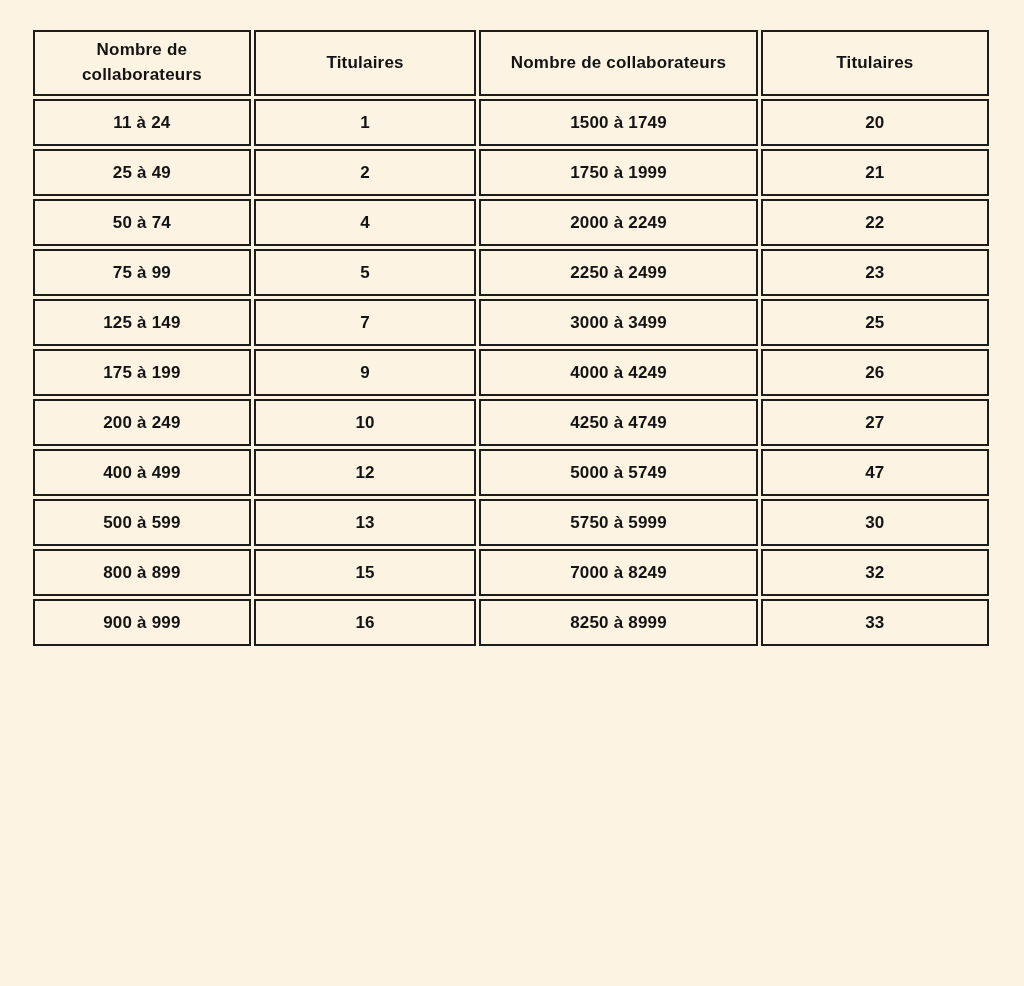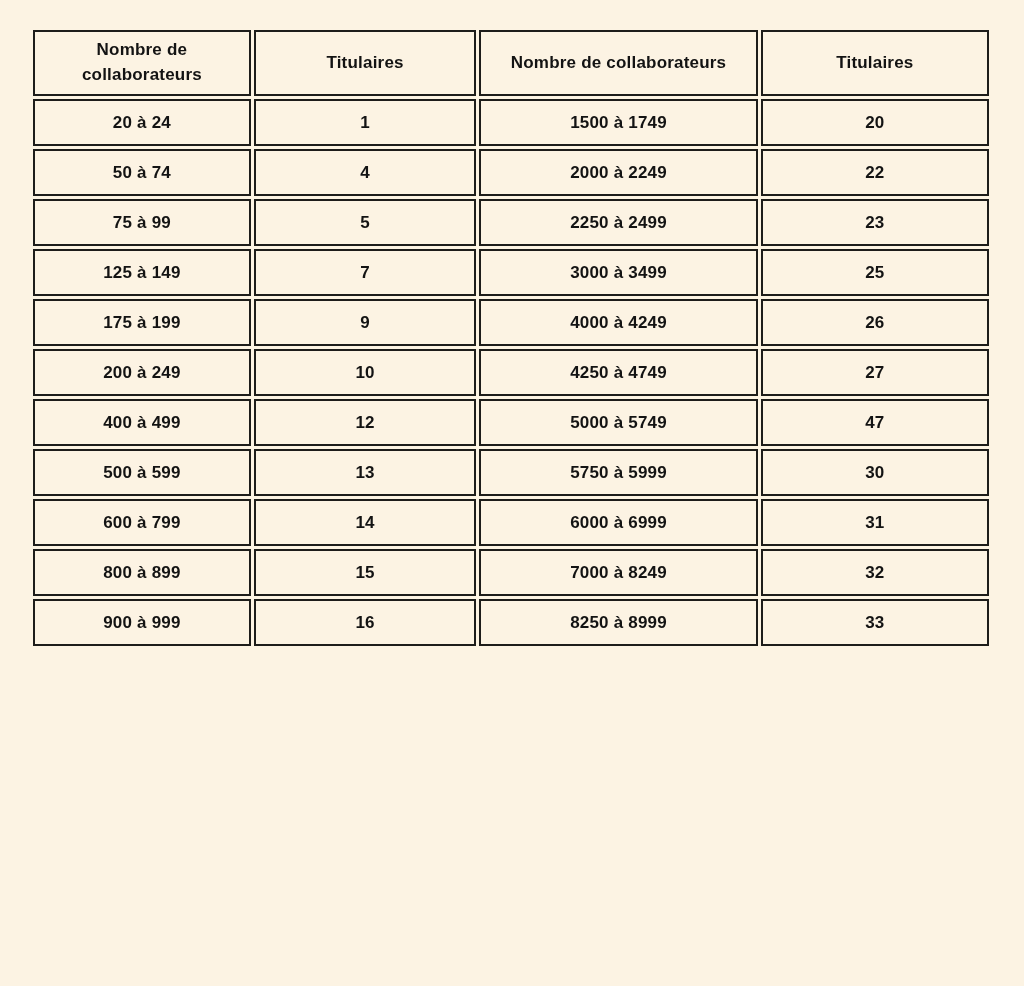--- a/index.html
+++ b/index.html
@@ -61,26 +61,32 @@
     <thead>
       <tr>
         <th>Nombre de collaborateurs</th>
         <th>Titulaires</th>
         <th>Nombre de collaborateurs</th>
         <th>Titulaires</th>
       </tr>
     </thead>
     <tbody id="table-body">
   <tr>
-    <td>20 à 24</td>
+    <td>11 à 24</td>
     <td>1</td>
     <td>1500 à 1749</td>
     <td>20</td>
   </tr>
 
+  <tr>
+    <td>25 à 49</td>
+    <td>2</td>
+    <td>1750 à 1999</td>
+    <td>21</td>
+  </tr>
 
   <tr>
     <td>50 à 74</td>
     <td>4</td>
     <td>2000 à 2249</td>
     <td>22</td>
   </tr>
 
   <tr>
     <td>75 à 99</td>
@@ -120,26 +126,20 @@
     <td>47</td>
   </tr>
 
   <tr>
     <td>500 à 599</td>
     <td>13</td>
     <td>5750 à 5999</td>
     <td>30</td>
   </tr>
 
-  <tr>
-    <td>600 à 799</td>
-    <td>14</td>
-    <td>6000 à 6999</td>
-    <td>31</td>
-  </tr>
 
   <tr>
     <td>800 à 899</td>
     <td>15</td>
     <td>7000 à 8249</td>
     <td>32</td>
   </tr>
 
   <tr>
     <td>900 à 999</td>

